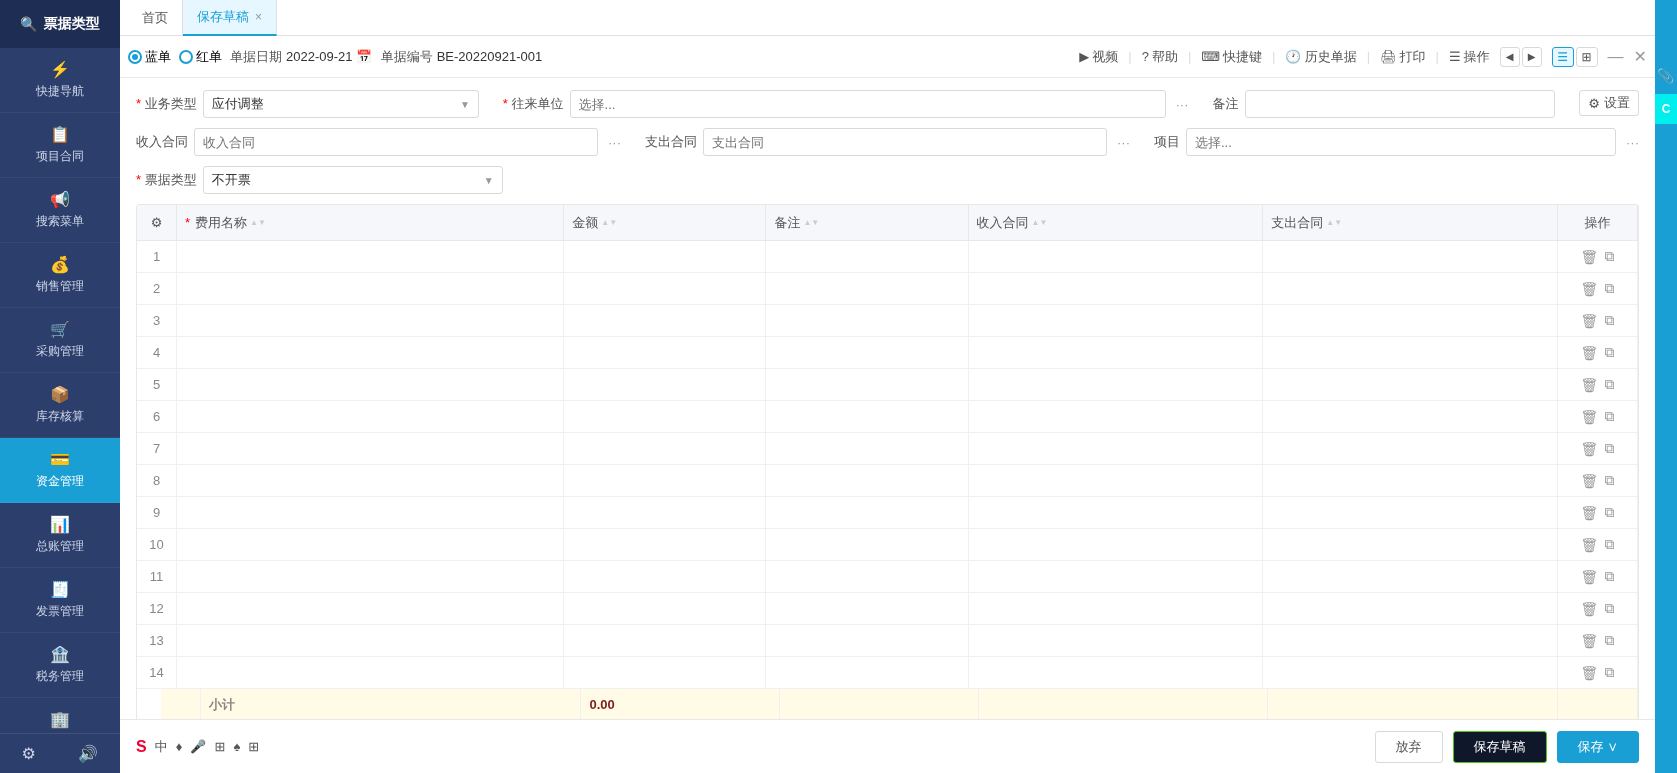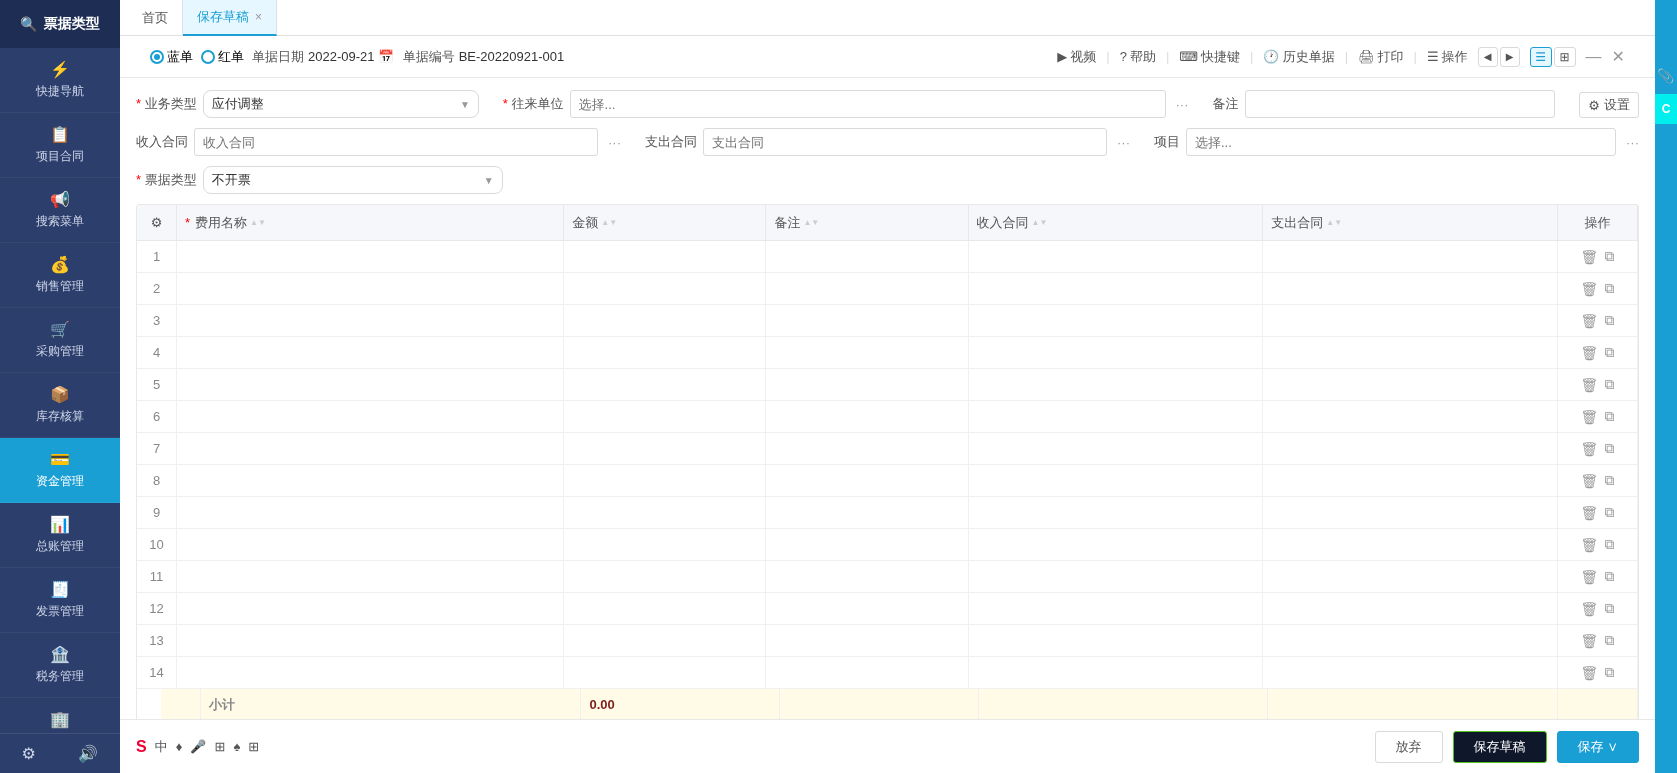--- a/index.html
+++ b/index.html
@@ -82,21 +82,21 @@
       background: #e6f7ff;
       color: #1a9fd4;
       border-bottom: 2px solid #1a9fd4;
     }
     .tab-close { font-size: 12px; color: #999; cursor: pointer; }
 
     
     .toolbar {
       background: #fff;
       border-bottom: 1px solid #e8e8e8;
-      padding: 6px 30px;
+      padding: 6px 8px;
       display: flex;
       align-items: center;
       gap: 8px;
       flex-shrink: 0;
       height: 42px;
     }
     .toolbar-left { display: flex; align-items: center; gap: 8px; flex: 1; }
     .toolbar-right { display: flex; align-items: center; gap: 10px; color: #555; font-size: 12px; }
     .radio-group { display: flex; align-items: center; gap: 8px; }
     .radio-item { display: flex; align-items: center; gap: 3px; cursor: pointer; }
@@ -113,21 +113,21 @@
       overflow-y: auto;
       padding: 12px 16px;
       display: flex;
       flex-direction: column;
       gap: 10px;
     }
 
     
     .form-row {
       display: flex;
-      align-items: flex-end;
+      align-items: flex-start;
       gap: 24px;
     }
     .form-field {
       display: flex;
       align-items: center;
       gap: 6px;
       flex: 1;
     }
     .form-label { color: #555; white-space: nowrap; }
     .form-label.required::before { content: '* '; color: #f00; }
@@ -137,21 +137,21 @@
       border-radius: 3px;
       padding: 4px 8px;
       height: 28px;
       color: #333;
       background: #fff;
       outline: none;
     }
     .form-select {
       flex: 1;
       border: 1px solid #d9d9d9;
-      border-radius: 8px;
+      border-radius: 3px;
       padding: 4px 8px;
       height: 28px;
       background: #fff;
       display: flex;
       align-items: center;
       justify-content: space-between;
       cursor: pointer;
     }
     .form-select-value { color: #333; }
     .form-select-arrow { color: #999; font-size: 10px; }

